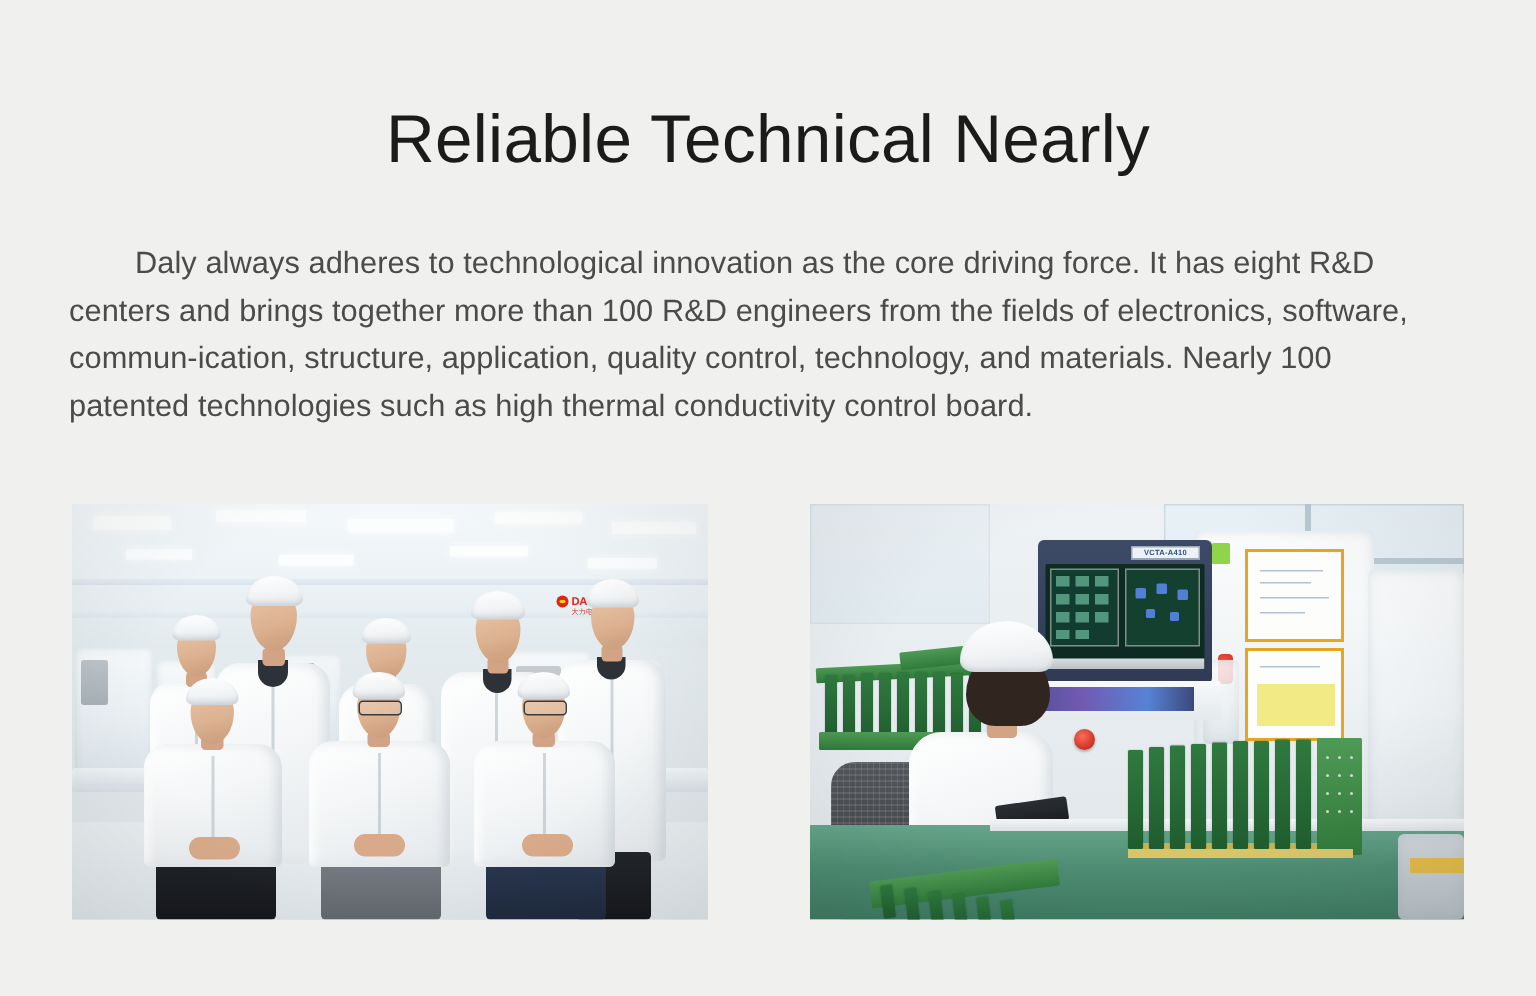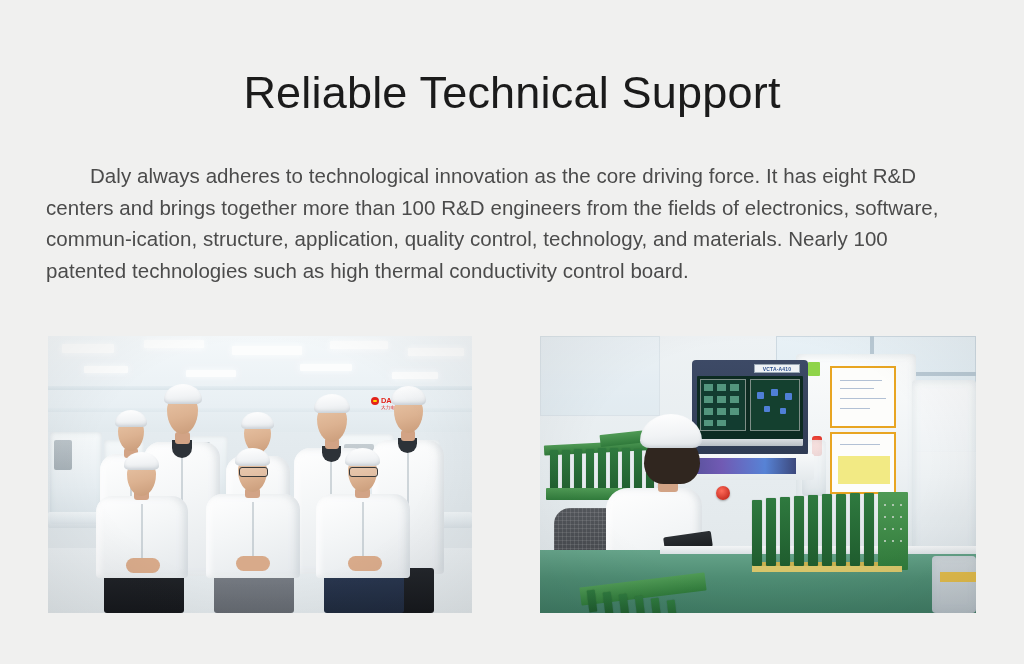--- a/index.html
+++ b/index.html
@@ -355,21 +355,21 @@
     left: 0; top: 0; width: 100%; height: 100%;
     background: radial-gradient(ellipse at 50% 45%, rgba(0,0,0,0) 55%, rgba(0,0,0,0.07) 100%);
     pointer-events: none;
   }
 </style>
 </head>
 <body style="background: rgb(240, 240, 239);">
 
 <div class="page" style="background: rgb(240, 240, 239);">
 
-  <div class="title" style="color: rgb(27, 27, 27);">Reliable Technical Support</div>
+  <div class="title" style="color: rgb(27, 27, 27);">Reliable Technical Nearly</div>
 
   <div class="body-copy" style="color: rgb(75, 75, 75);">Daly always adheres to technological innovation as the core driving force. It has eight R&amp;D centers and brings together more than 100 R&amp;D engineers from the fields of electronics, software, commun-ication, structure, application, quality control, technology, and materials. Nearly 100 patented technologies such as high thermal conductivity control board.</div>
 
   <div class="photos">
 
     <div class="photo photo-left">
 
       <div class="ph-layer lp-room"></div>
 
       <div class="ph-layer lp-ceiling"></div>

